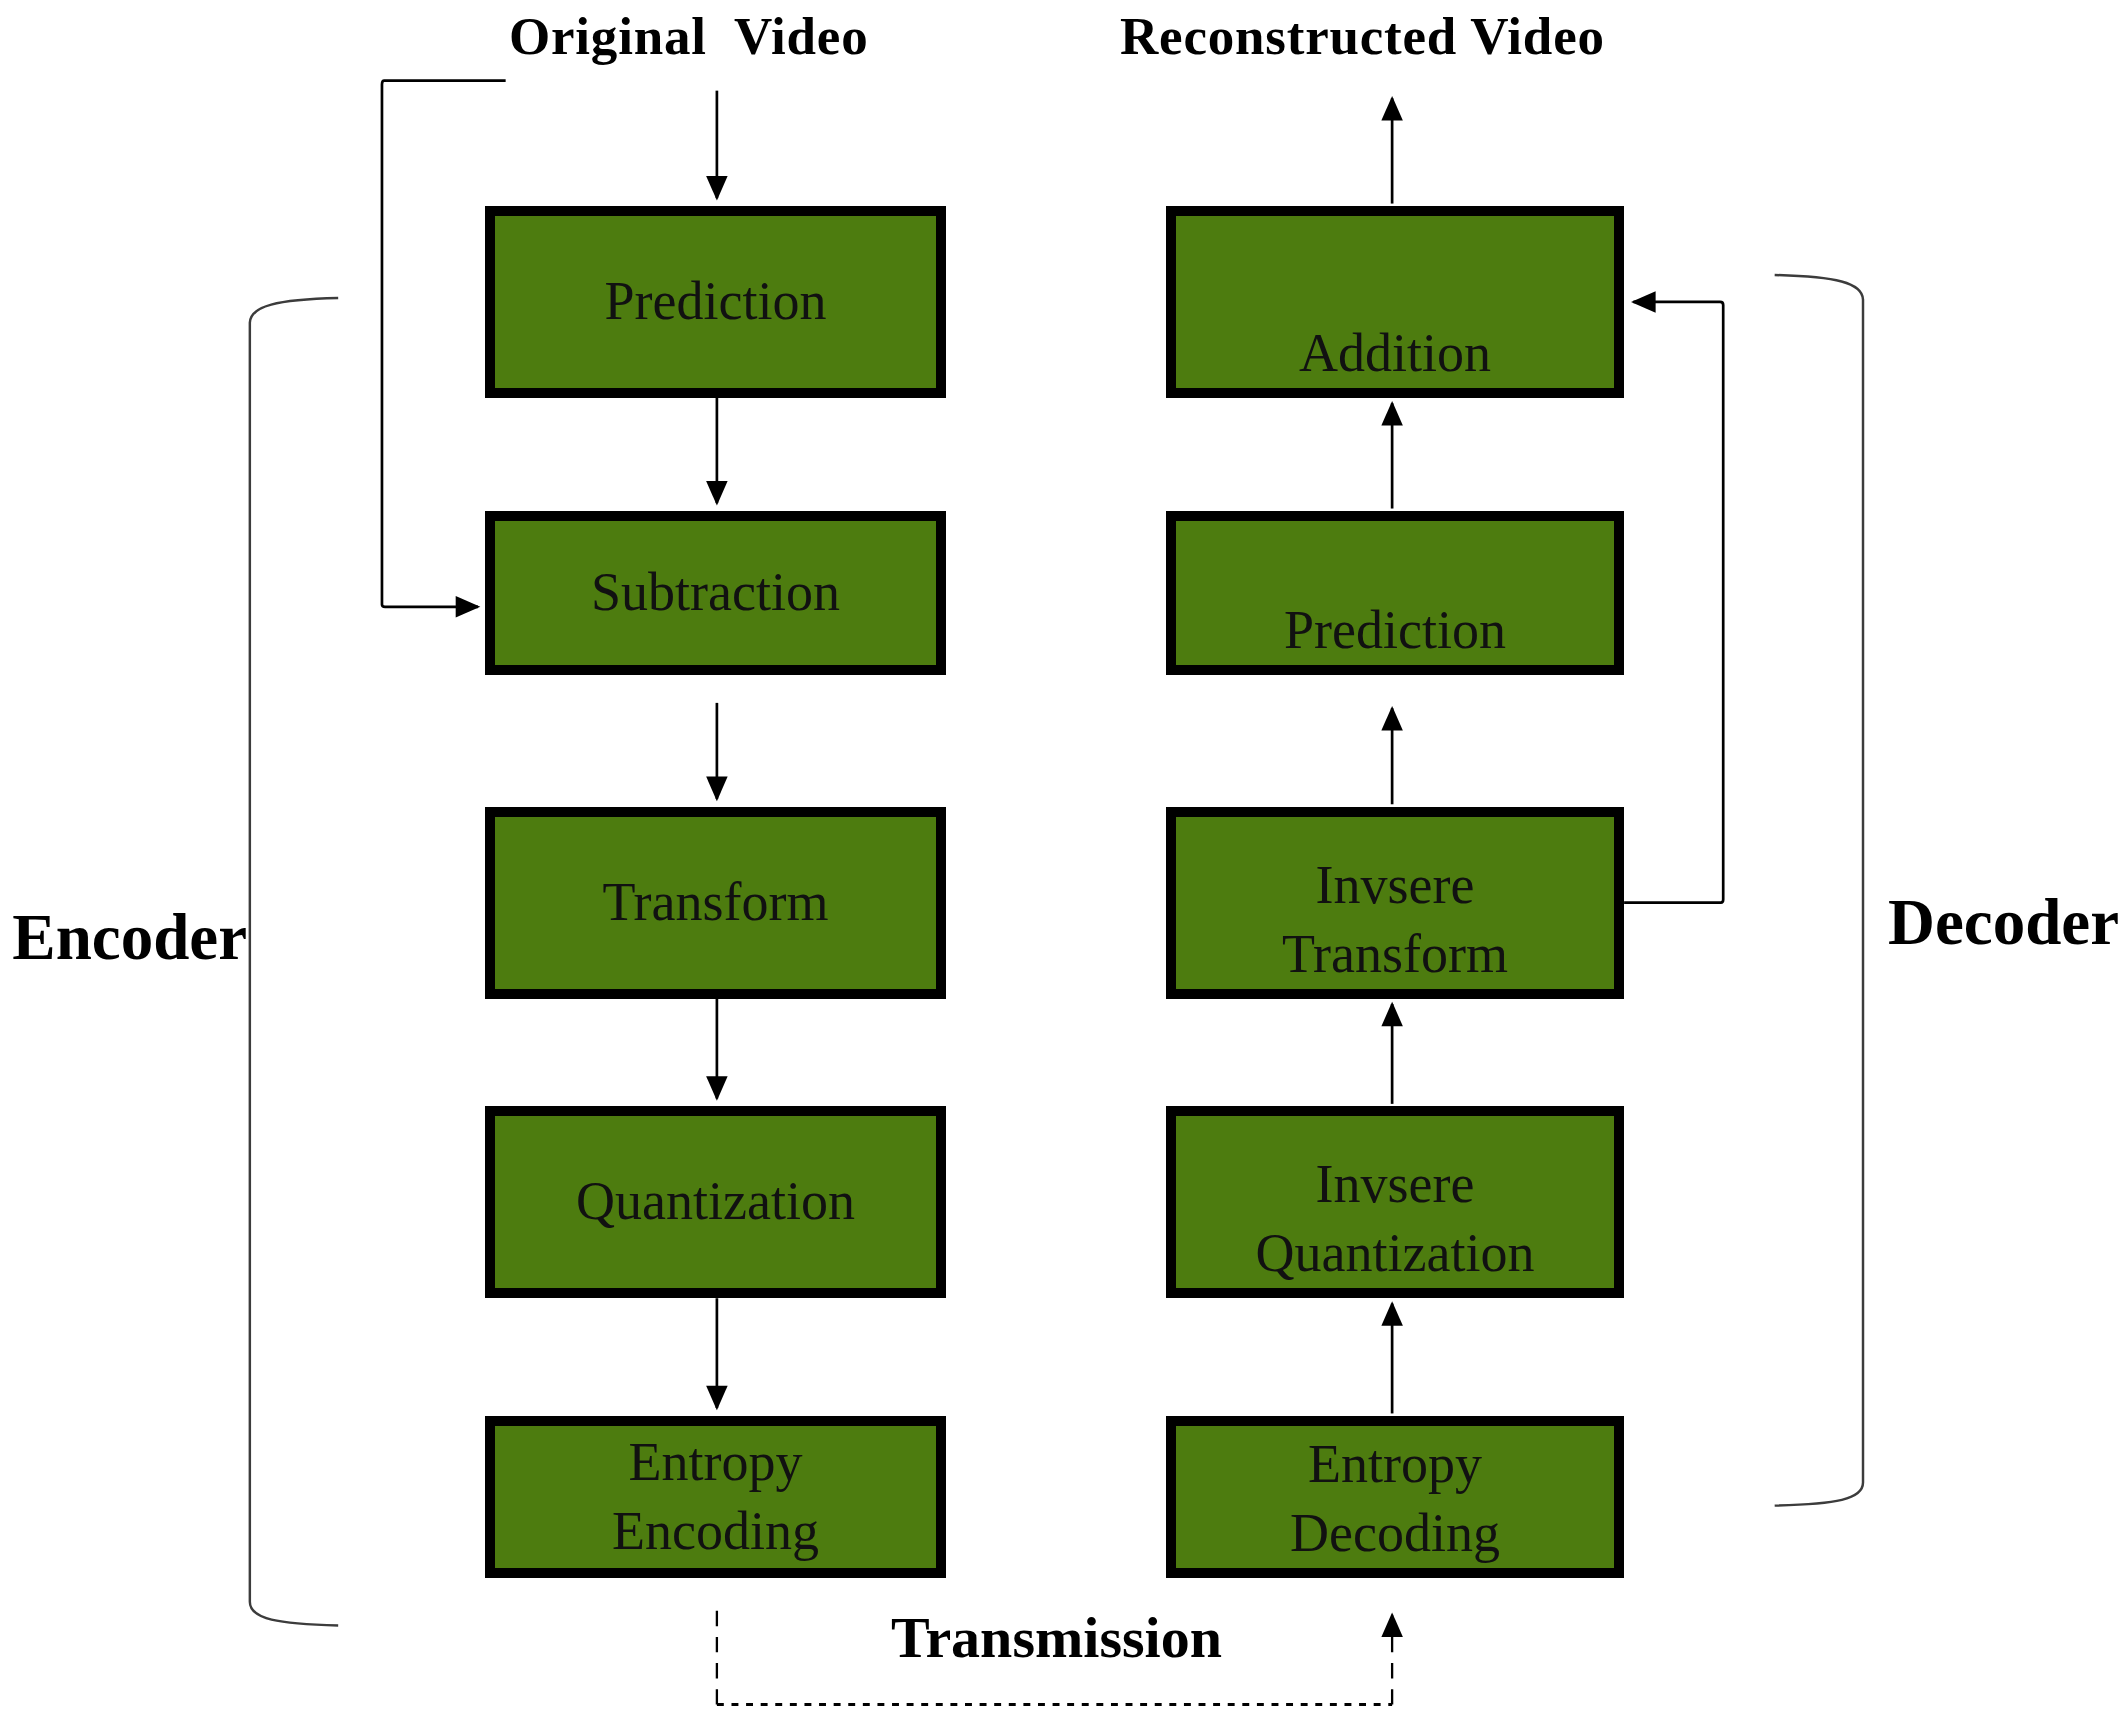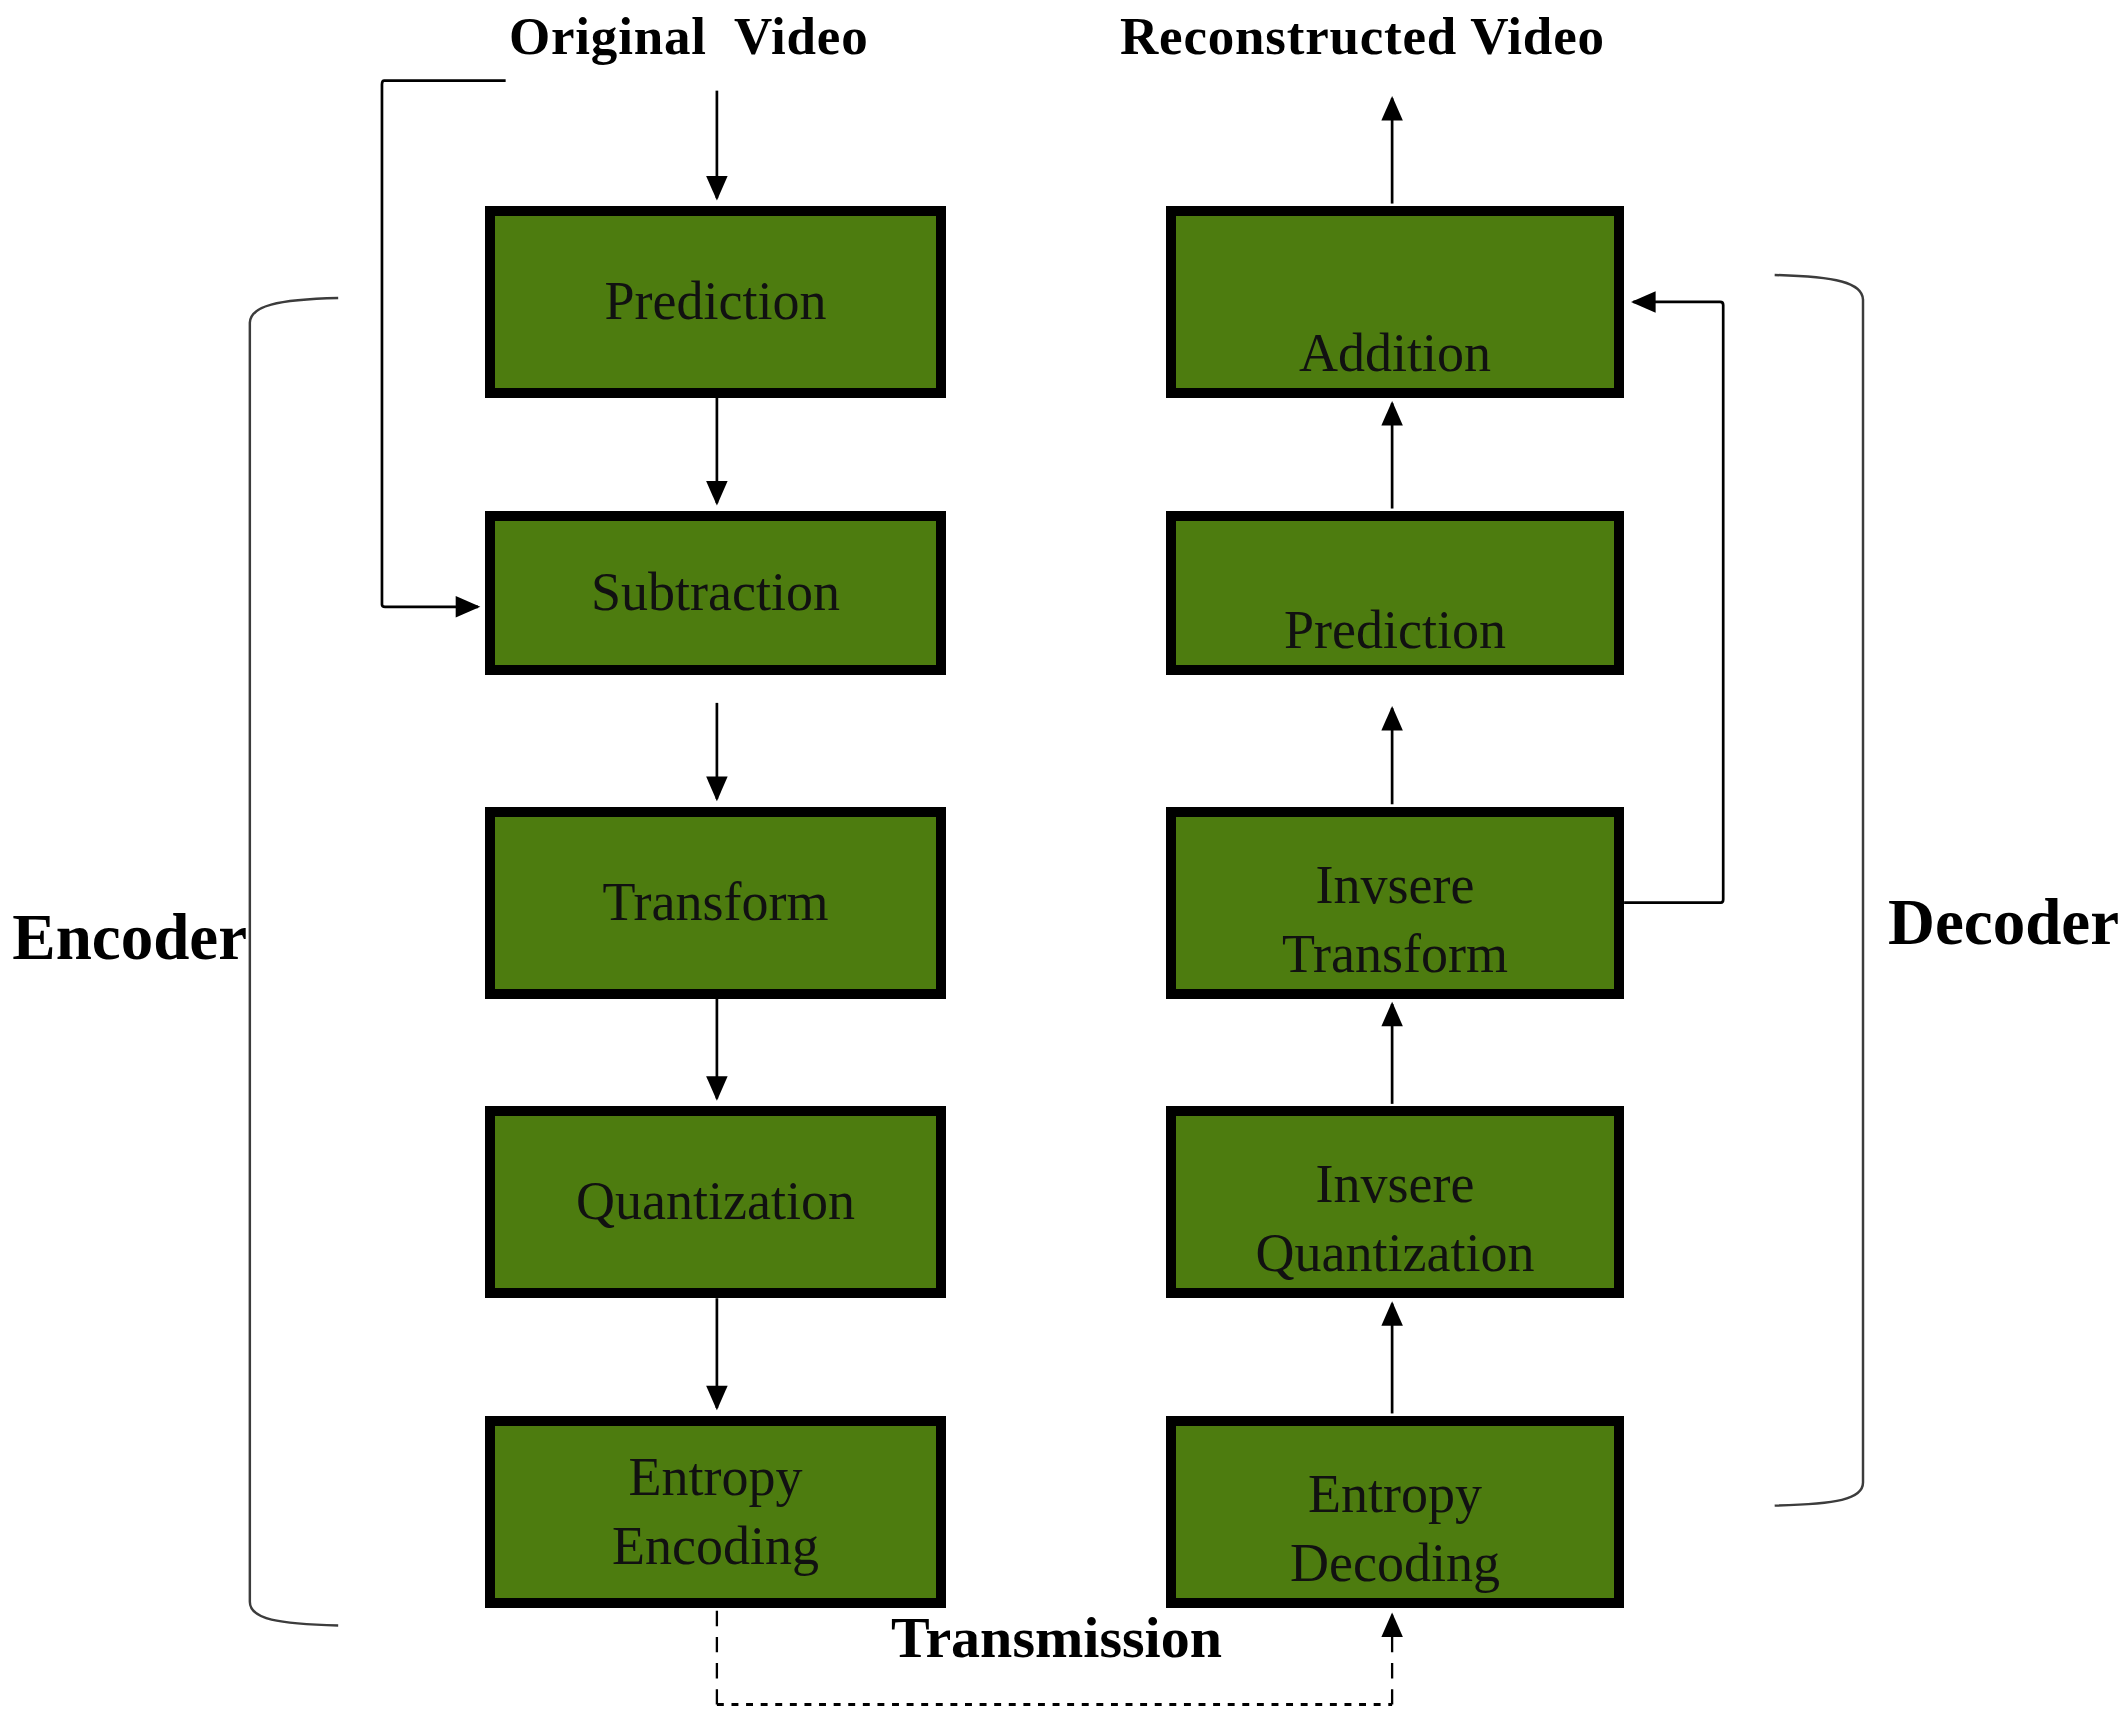--- a/index.html
+++ b/index.html
@@ -37,21 +37,21 @@
     line-height: 1.28;
     color: #111111;
   }
   .box span { display: block; white-space: pre; }
   .enc-col { left: 485px; width: 461px; }
   .dec-col { left: 1166px; width: 458px; justify-content: flex-end; }
   .row1 { top: 206px;  height: 192px; }
   .row2 { top: 511px;  height: 164px; }
   .row3 { top: 807px; height: 192px; }
   .row4 { top: 1106px; height: 192px; }
-  .row5 { top: 1416px; height: 192px; }
+  .row5 { top: 1416px; height: 162px; }
   .toplabel {
     position: absolute;
     top: 6.1px;
     font-size: 53px;
     font-weight: bold;
     white-space: pre;
     letter-spacing: 0.8px;
   }
   .sidelabel {
     position: absolute;

